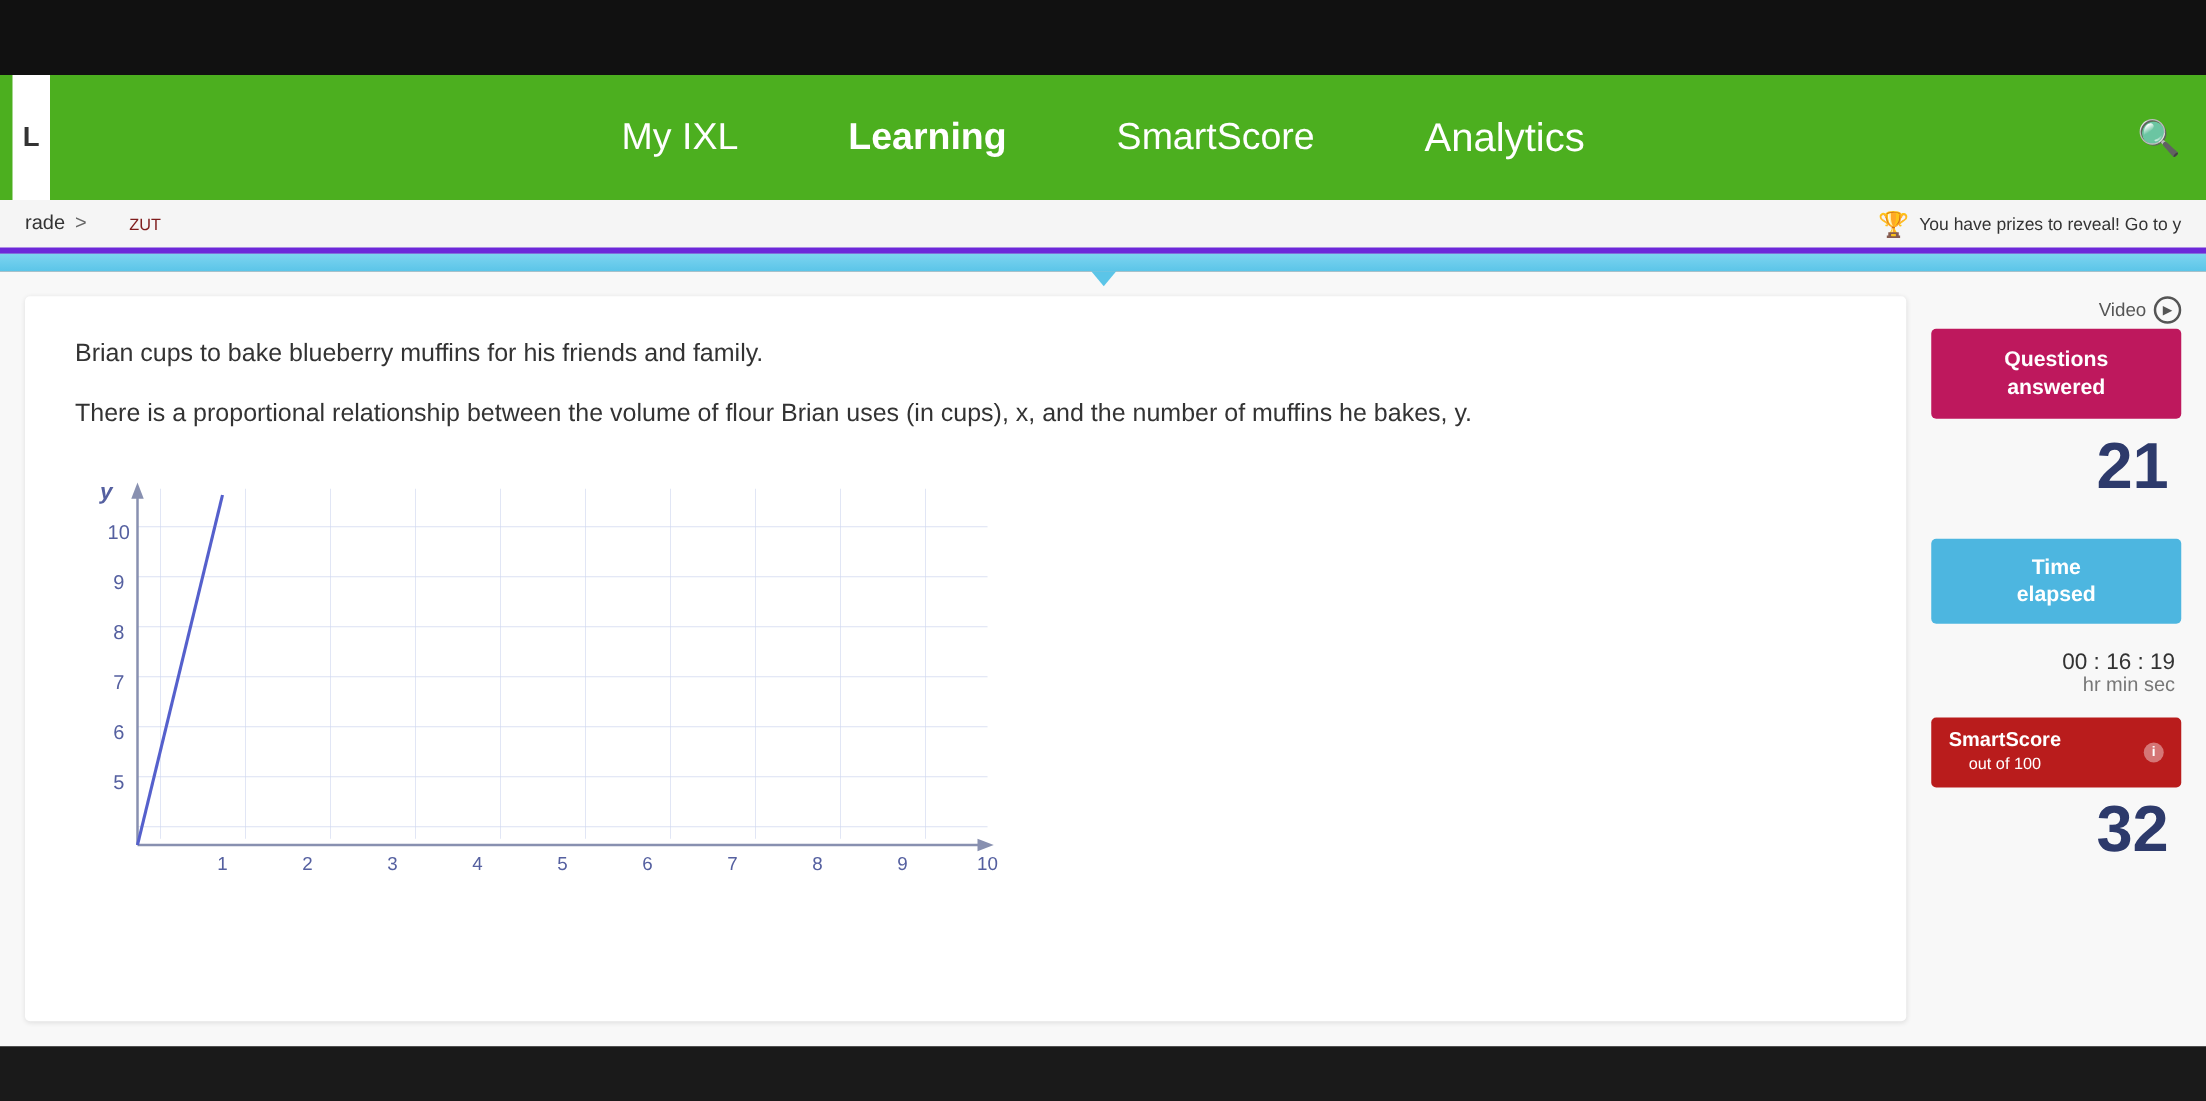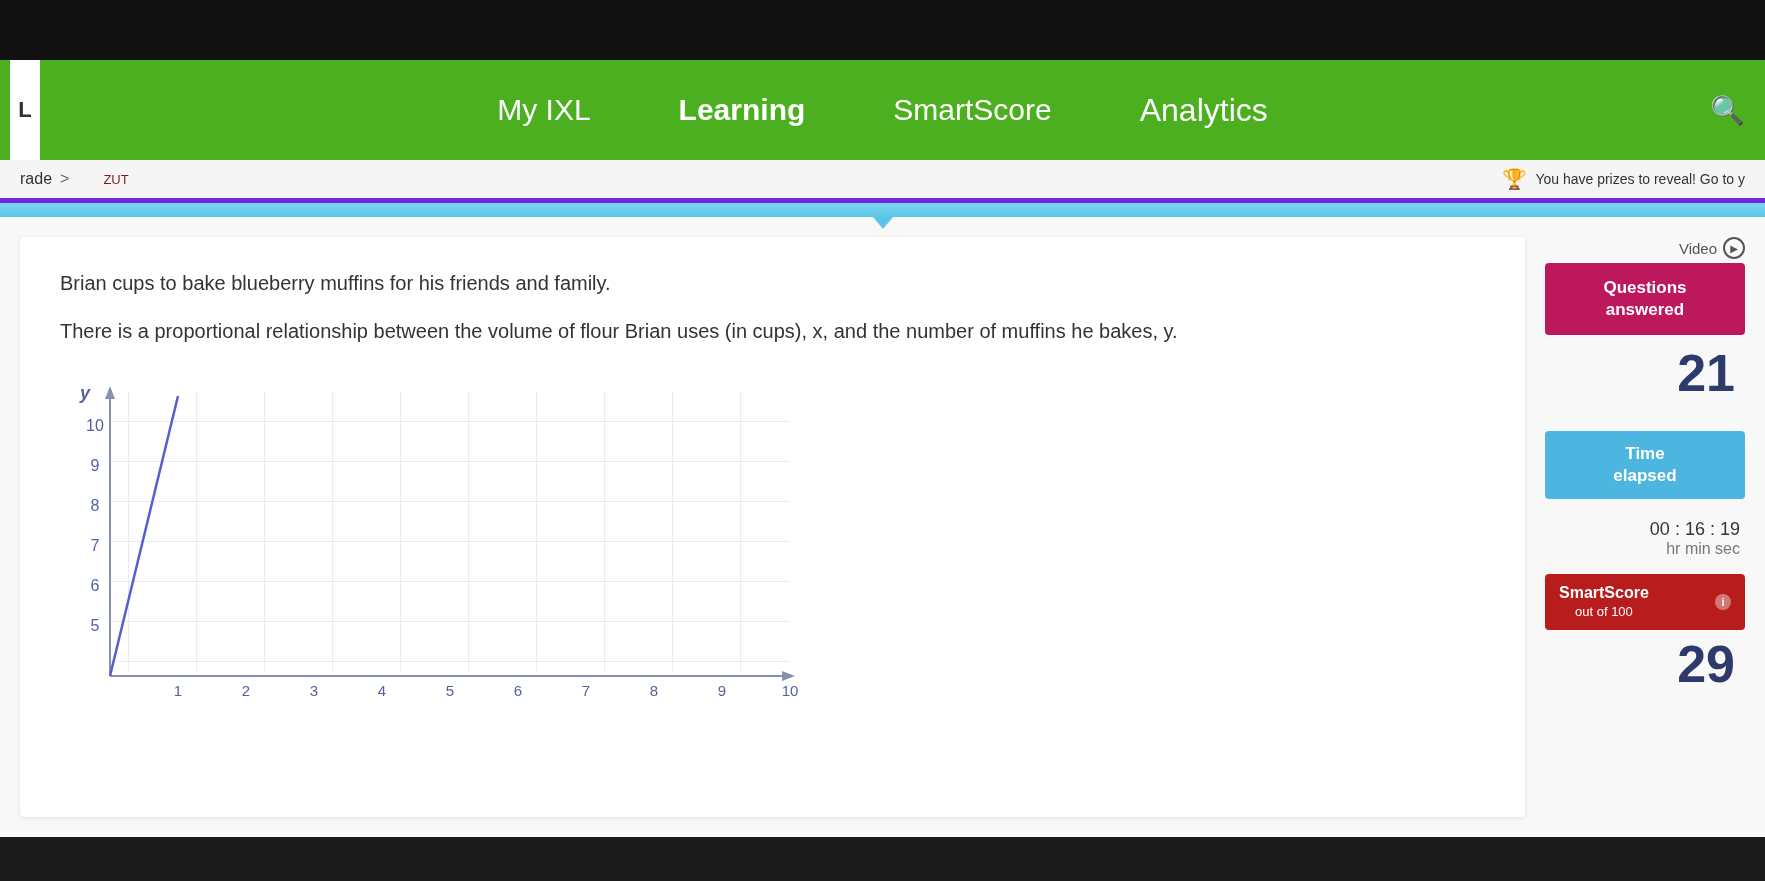--- a/index.html
+++ b/index.html
@@ -421,15 +421,15 @@
 
     <div class="smartscore-btn">
       <span>
         <span>SmartScore</span>
         <br>
         <span style="font-size:13px; font-weight:normal;">out of 100</span>
       </span>
       <div class="smartscore-info">i</div>
     </div>
 
-    <div class="smartscore-value">29</div>
+    <div class="smartscore-value">32</div>
   </div>
 </div>
 
 </body></html>

